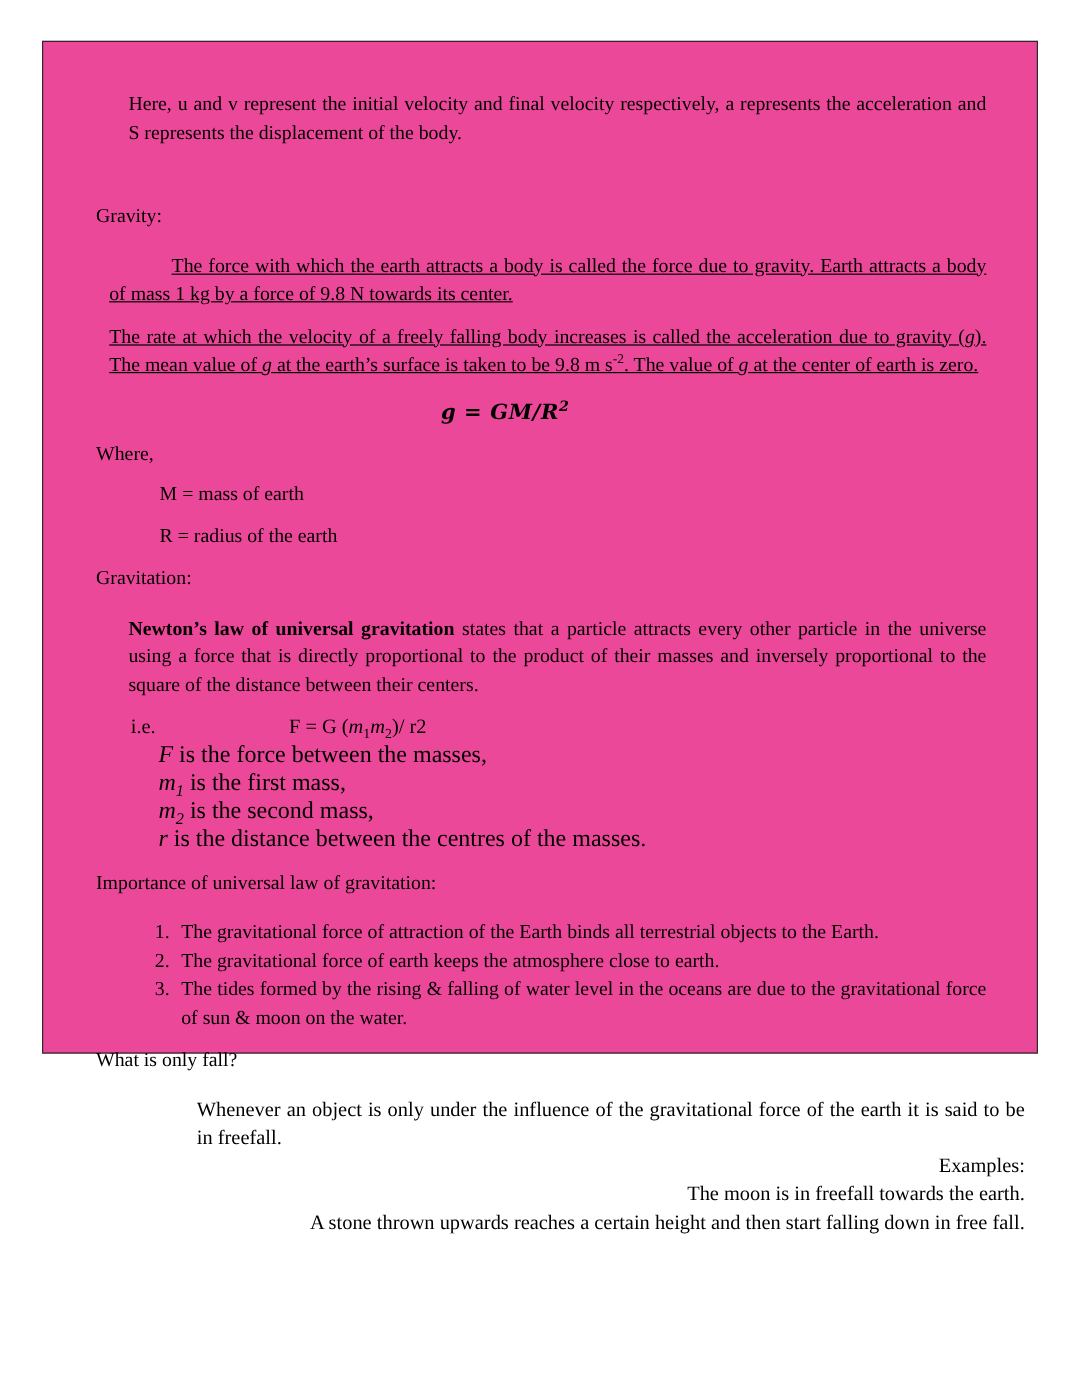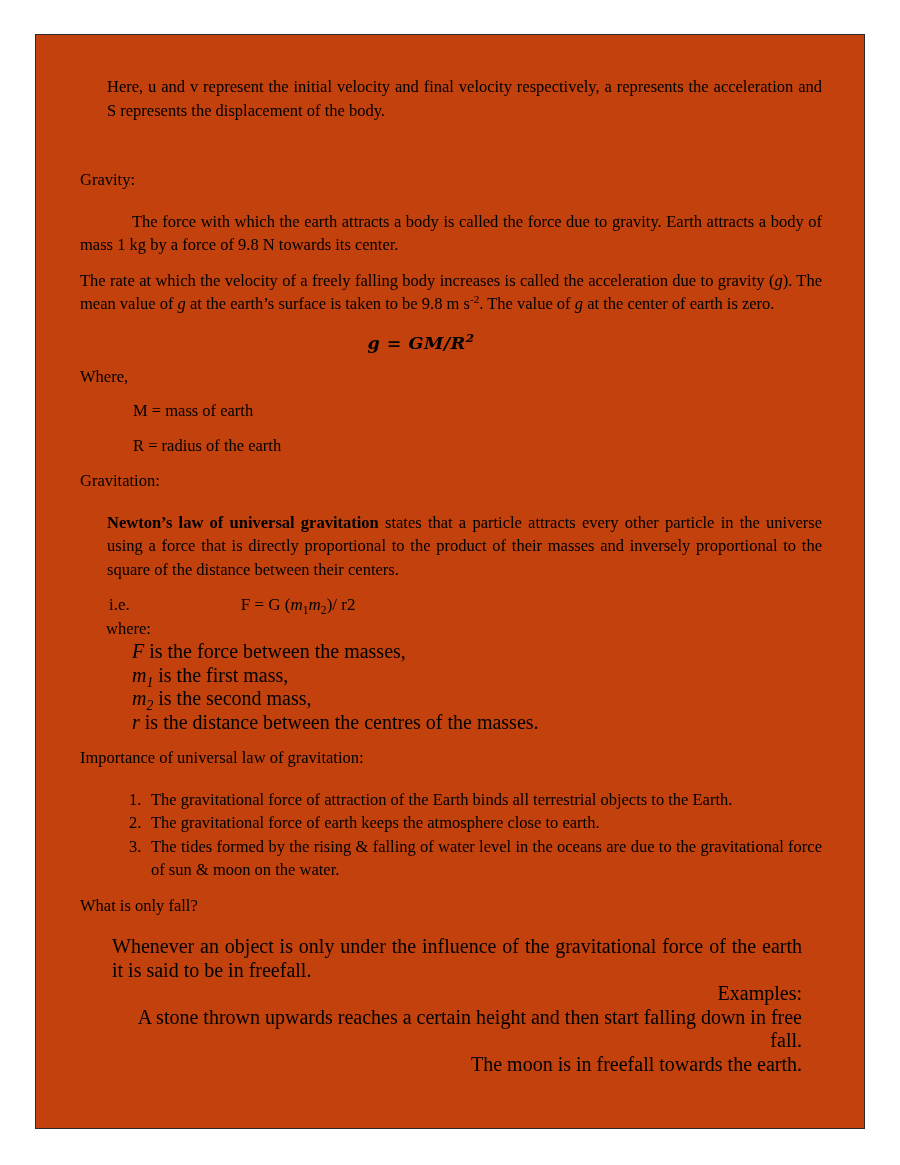--- a/index.html
+++ b/index.html
@@ -13,43 +13,43 @@
     font-family: "Liberation Serif", "DejaVu Serif", serif;
     color: #000000;
     overflow: hidden;
   }
 
   .page {
     position: absolute;
     left: 35px;
     top: 34px;
     width: 830px;
-    height: 1095px;
+    height: 844px;
     border: 1.5px solid #2b2b2b;
     box-sizing: border-box;
-    background: #c2410c;
+    background: #ec4899;
   }
 
   .content {
     position: absolute;
     left: 44px;      
     top: 40px;
     width: 742px;    
   }
 
   
   .para {
     font-size: 16.5px;
     line-height: 23.5px;
     text-align: justify;
     margin: 0;
     text-justify: inter-word;
   }
   .para.ind-27 { margin-left: 27px; width: 715px; }
-  .para.ind-0  { margin-left: 0; }
+  .para.ind-0  { margin-left: 11px; text-decoration: underline; }
 
   .heading {
     font-size: 16.5px;
     line-height: 23.5px;
     font-weight: normal;
     margin: 0;
   }
 
   .spacer-lg { height: 46px; }
   .spacer-md { height: 18px; }
@@ -139,23 +139,23 @@
     top: 0;
   }
 
   
   .lines {
     margin: 0;
     padding: 0;
     list-style: none;
   }
   .lines li {
-    font-size: 20px;
-    line-height: 23.5px;
-    margin-left: 32px;
+    font-size: 17px;
+    line-height: 23.5px;
+    margin-left: 84px;
     width: 690px;
     text-align: justify;
   }
   .lines li.nojust { text-align: right; }
 </style>
 </head>
 <body>
 
 <div class="page">
   <div class="content">
@@ -192,21 +192,20 @@
     <p class="heading">Gravitation:</p>
 
     <div class="spacer-md"></div>
 
     <p class="para ind-27"><strong>Newton’s law of universal gravitation</strong><span> states that a particle attracts every other particle in the universe using a force that is directly proportional to the product of their masses and inversely proportional to the square of the distance between their centers.</span></p>
 
     <div class="spacer-sm"></div>
 
     <p class="ie-row"><span>i.e.</span><span class="ie-gap"></span><span>F = G (</span><span class="it">m</span><sub>1</sub><span class="it">m</span><sub>2</sub><span>)/ r2</span></p>
 
-    <p class="where2">where:</p>
 
     <ul class="symlist">
       <li><span class="it">F</span><sub class="it"></sub><span> is the force between the masses,</span></li>
       <li><span class="it">m</span><sub class="it">1</sub><span> is the first mass,</span></li>
       <li><span class="it">m</span><sub class="it">2</sub><span> is the second mass,</span></li>
       <li><span class="it">r</span><sub class="it"></sub><span> is the distance between the centres of the masses.</span></li>
     </ul>
 
     <div class="spacer-sm"></div>
 
@@ -222,18 +221,18 @@
 
     <div class="spacer-sm"></div>
 
     <p class="heading">What is only fall?</p>
 
     <div class="spacer-md"></div>
 
     <ul class="lines">
       <li>Whenever an object is only under the influence of the gravitational force of the earth it is said to be in freefall.</li>
       <li class="nojust">Examples:</li>
+      <li class="nojust">The moon is in freefall towards the earth.</li>
       <li class="nojust">A stone thrown upwards reaches a certain height and then start falling down in free fall.</li>
-      <li class="nojust">The moon is in freefall towards the earth.</li>
     </ul>
 
   </div>
 </div>
 
 </body></html>

